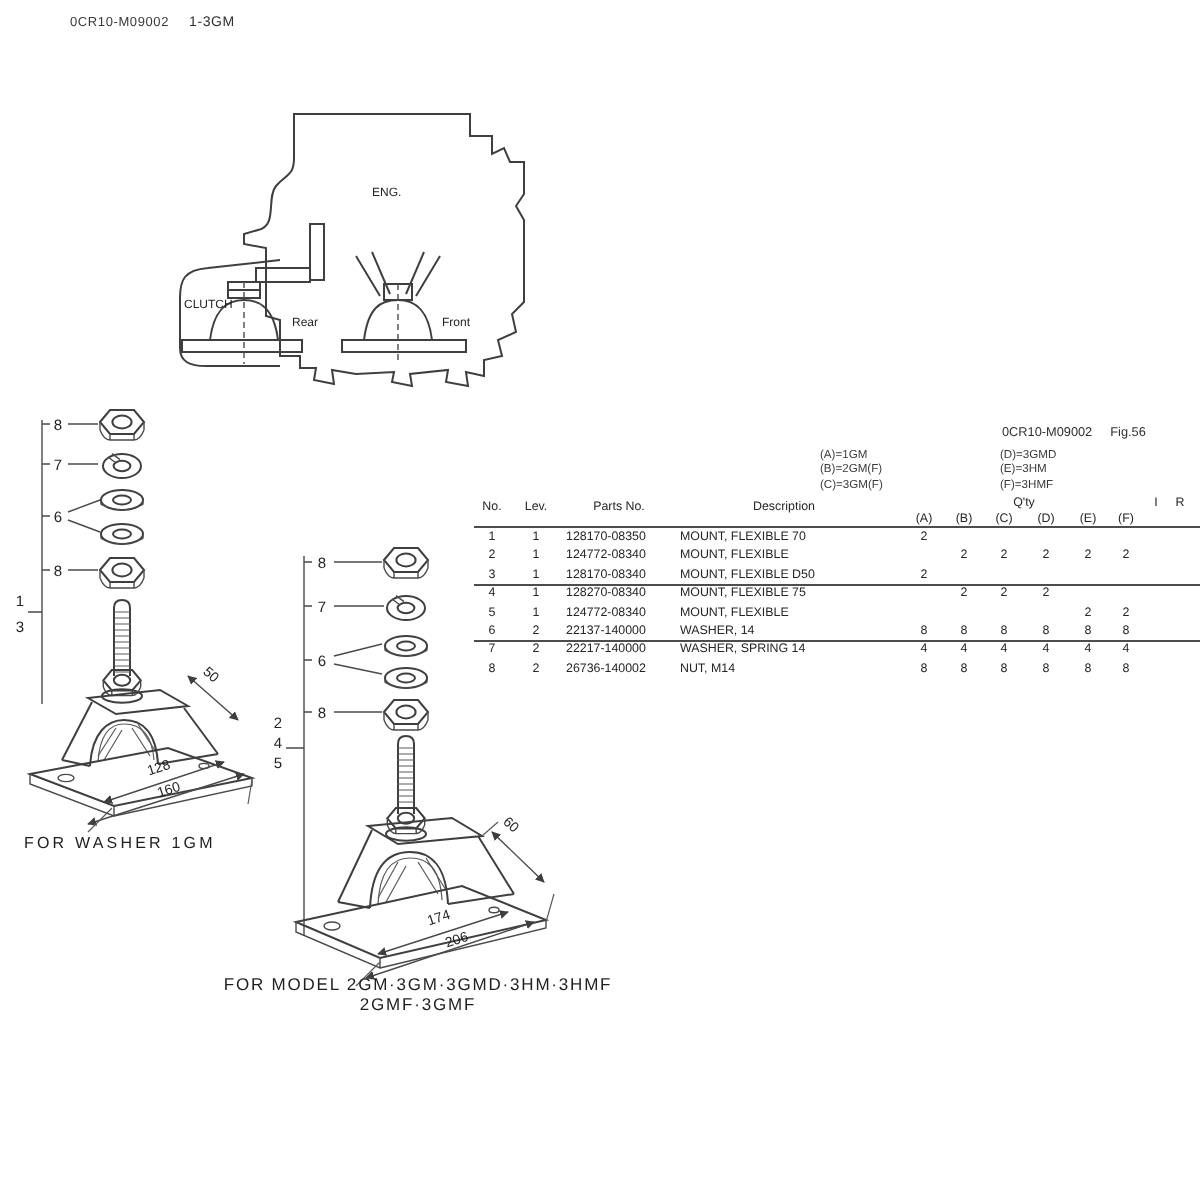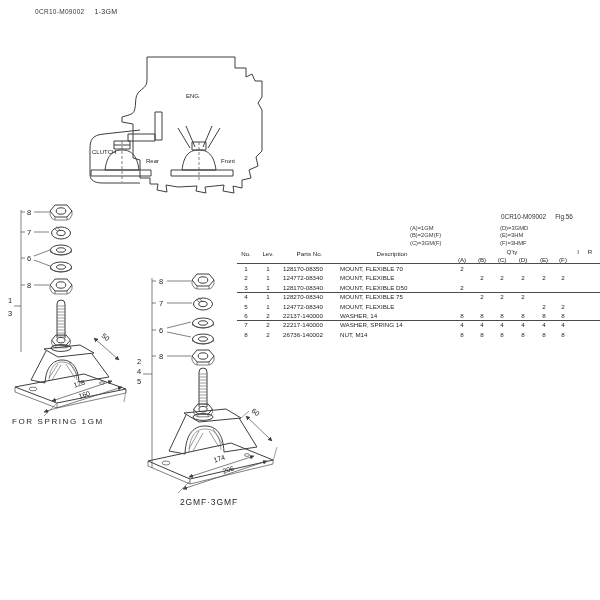--- a/index.html
+++ b/index.html
@@ -172,21 +172,22 @@
         <path class="tn" d="M189,477 L254,456" marker-start="url(#arw)" marker-end="url(#arw)"></path>
         <path class="tn" d="M183,489 L267,461" marker-start="url(#arw)" marker-end="url(#arw)"></path>
         <path class="hl" d="M241,418 L249,411 M190,481 L178,493 M273,461 L277,447"></path>
         <text class="dimtxt" transform="translate(254,414) rotate(41)">60</text>
         <text class="dimtxt" transform="translate(220,461) rotate(-18)">174</text>
         <text class="dimtxt" transform="translate(229,472) rotate(-18)">206</text>
       </g>
     </g>
   </svg>
 
-  <div class="abs cap-left">FOR SPRING 1GM</div>
+  <div class="abs cap-left">FOR WASHER 1GM</div>
+  <div class="abs cap-right1">FOR MODEL 2GM·3GM·3GMD·3HM·3HMF</div>
   <div class="abs cap-right2">2GMF·3GMF</div>
 
   <div class="abs ptable">
     <div class="refline">
       <span>0CR10-M09002</span>
       <span>Fig.56</span>
     </div>
     <div class="legend" style="left:173px;">
       <div>(A)=1GM</div>
       <div>(B)=2GM(F)</div>

